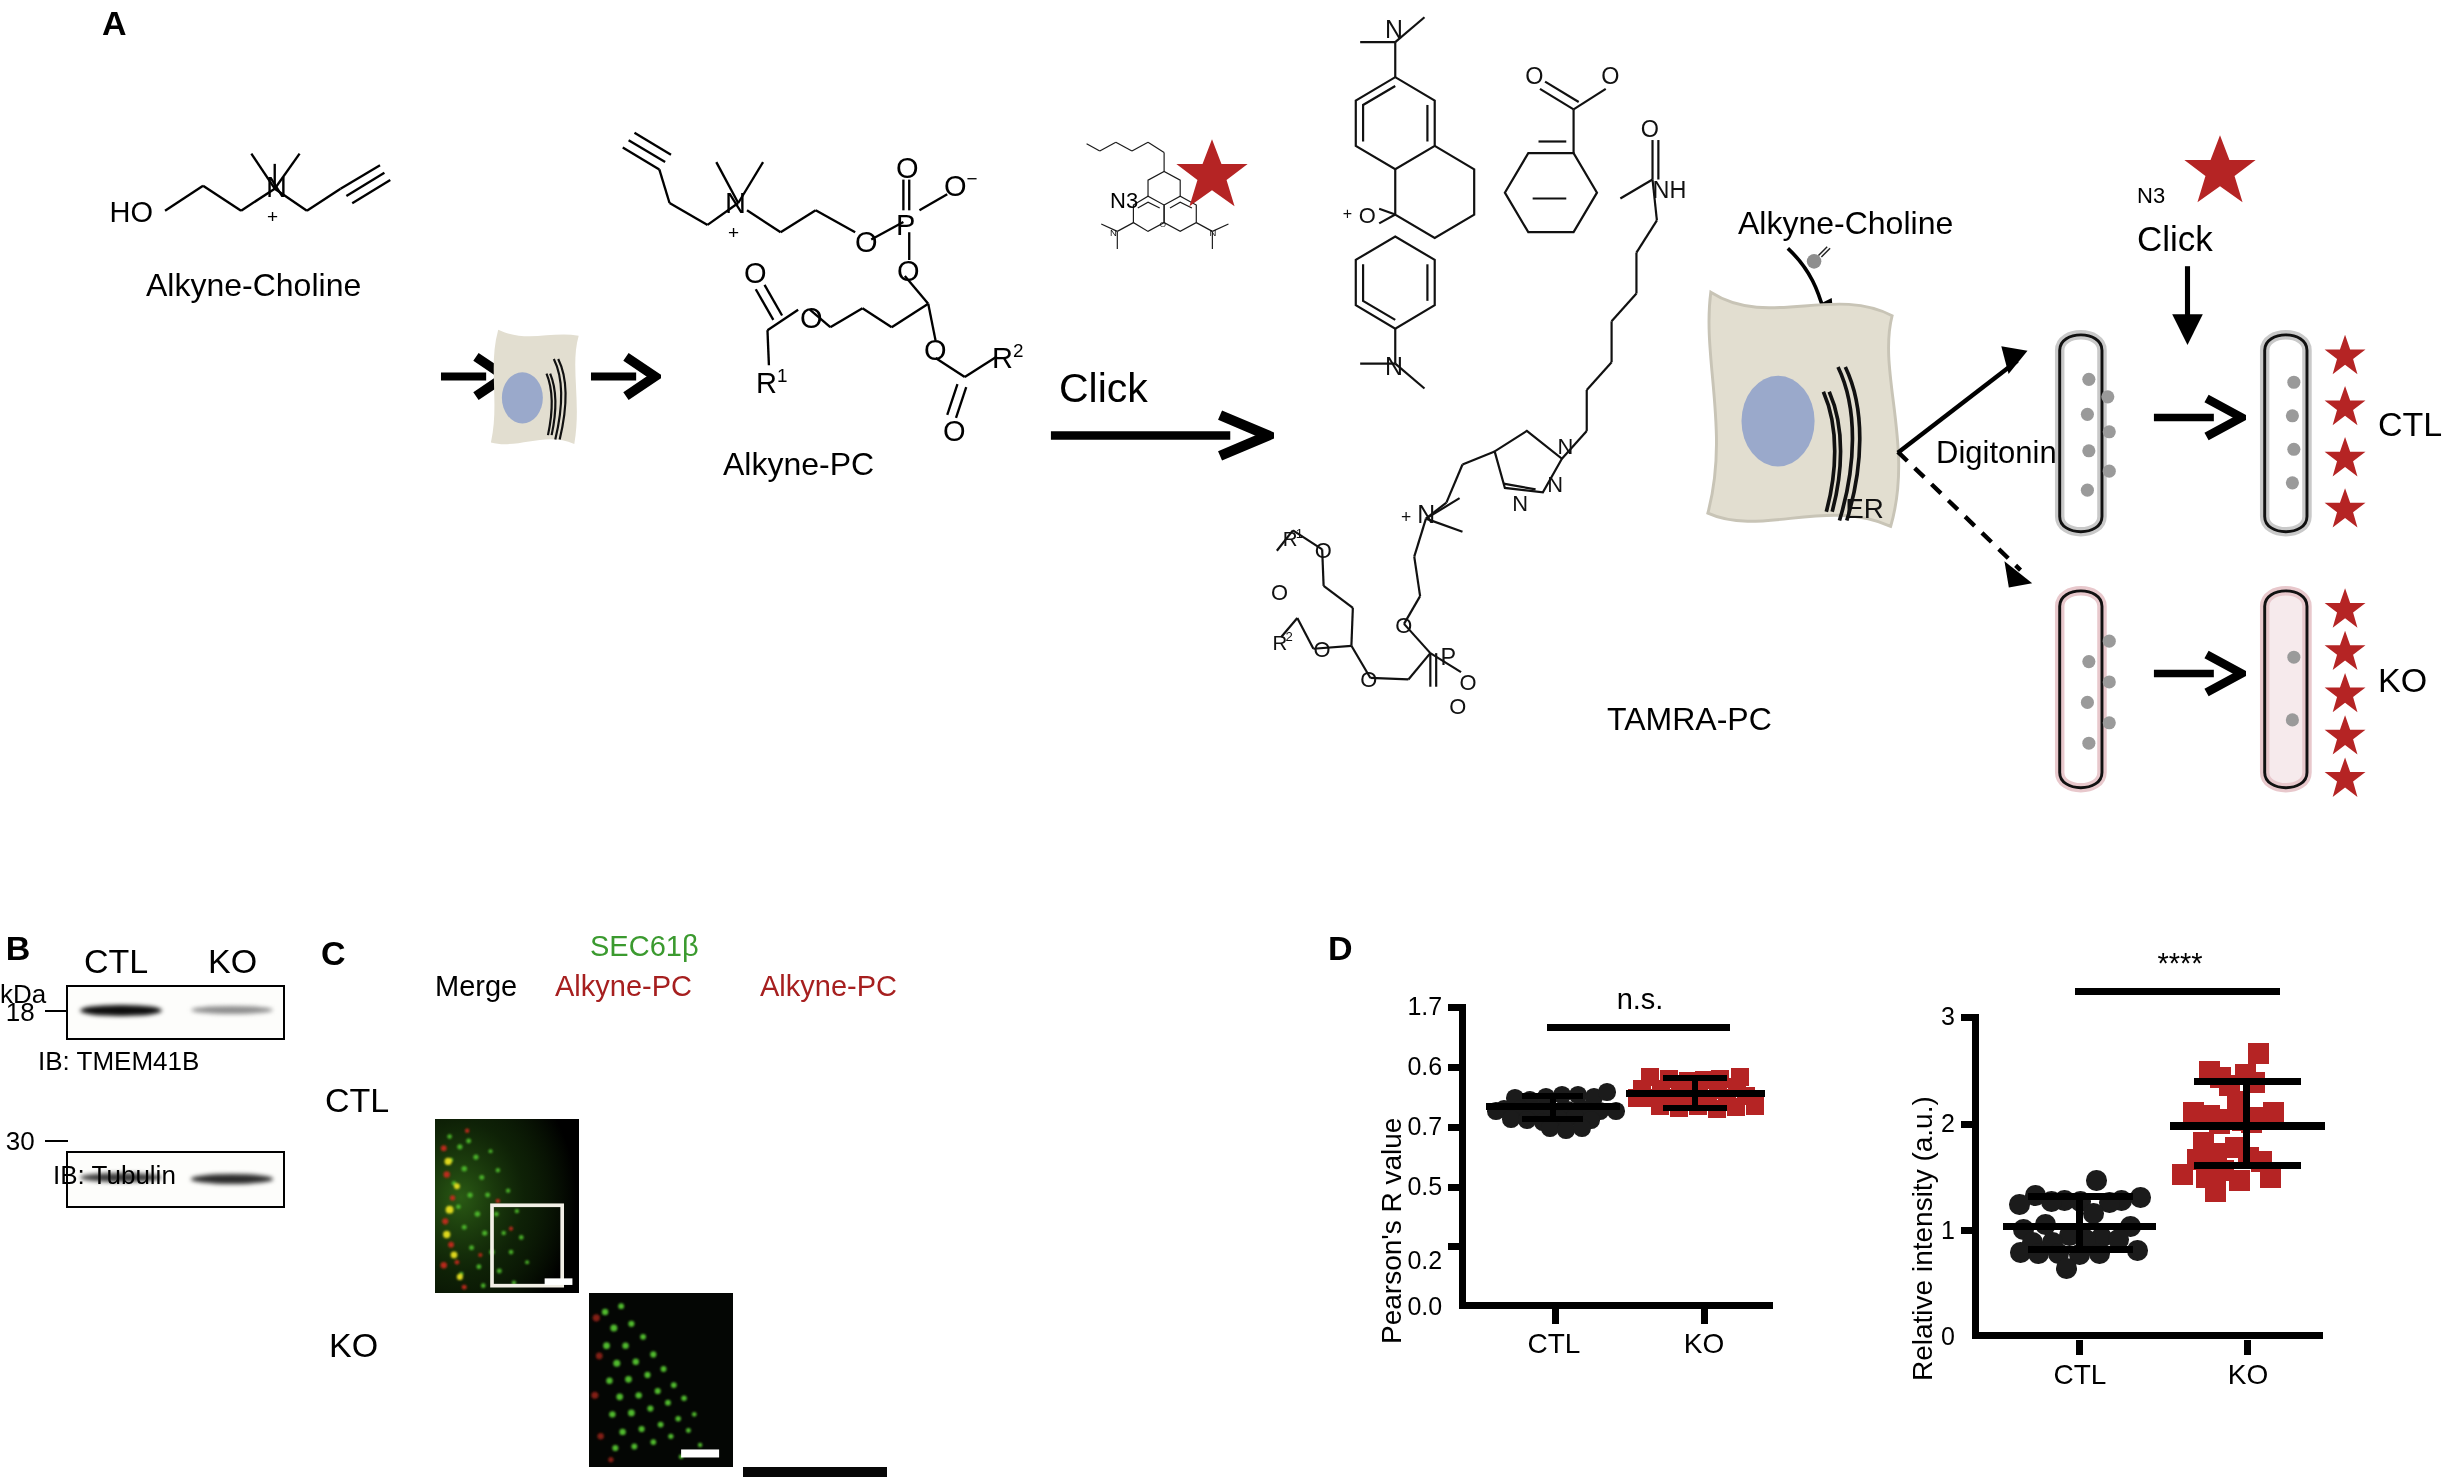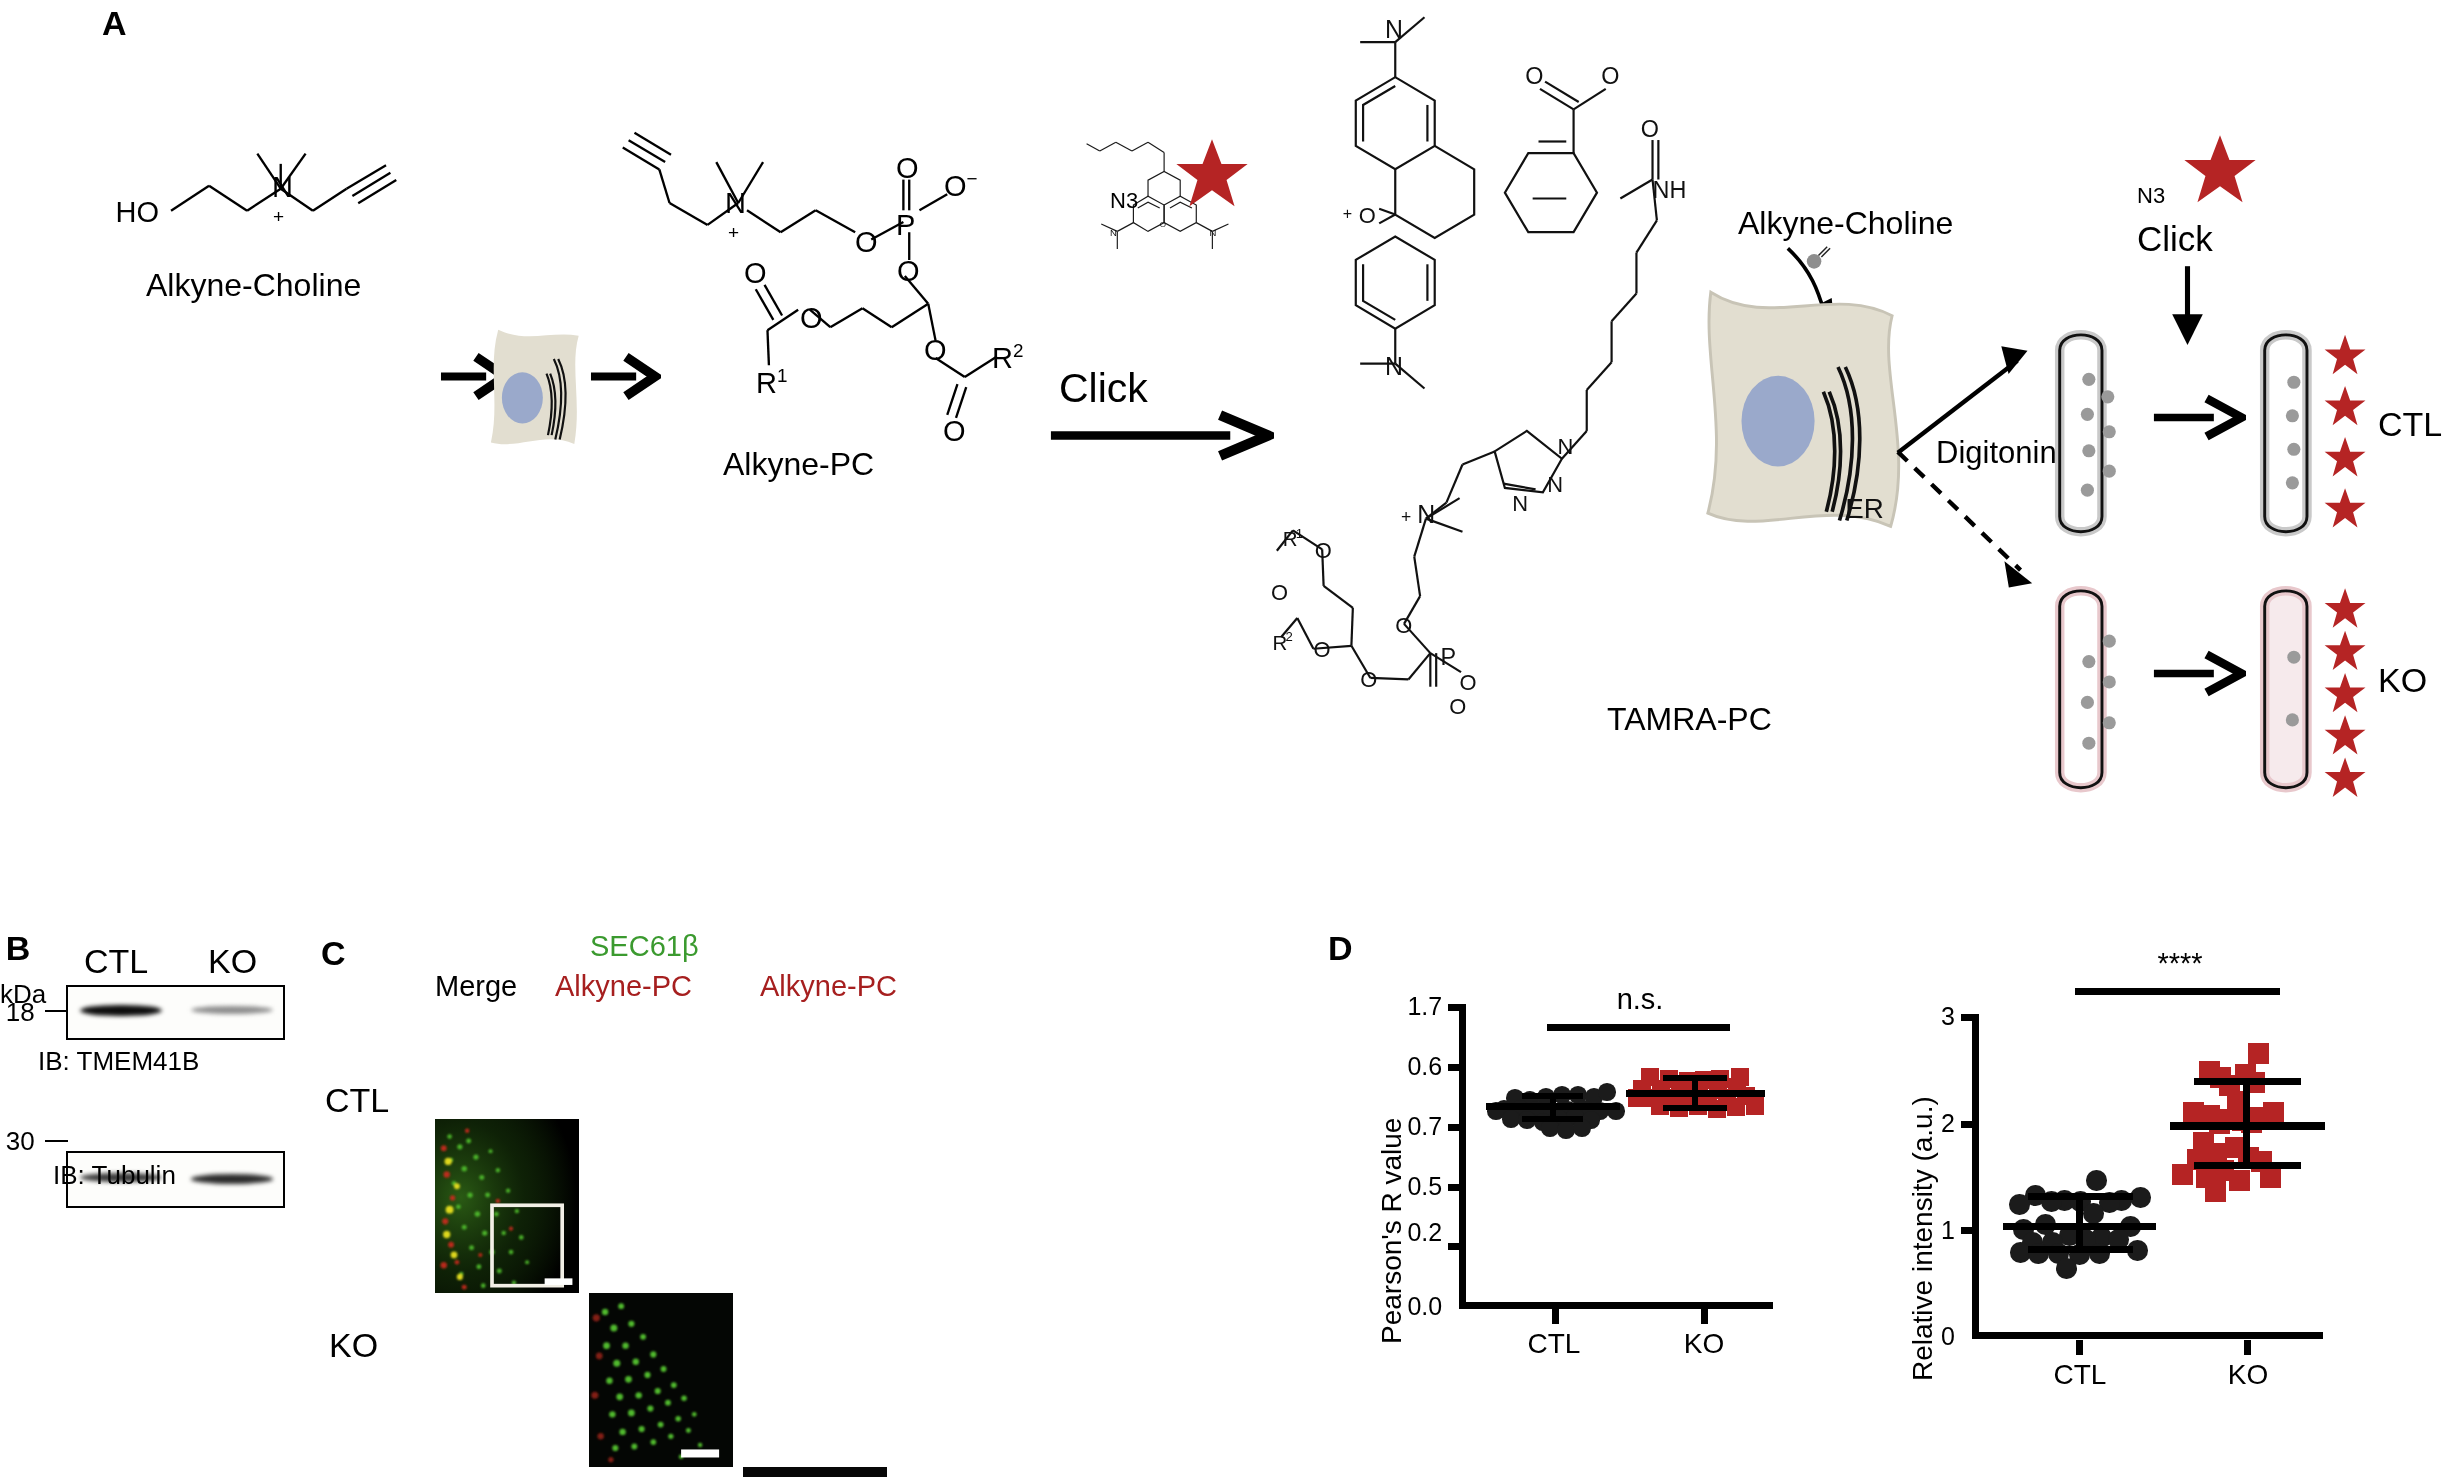--- a/index.html
+++ b/index.html
@@ -41,21 +41,21 @@
   .meanbar { position: absolute; background: #000; }
   .errbar { position: absolute; background: #000; }
   .sigbar { position: absolute; background: #000; }
   .sigtext { position: absolute; font-size: 29px; text-align: center; }
 </style>
 </head>
 <body>
 
 <div class="abs panel-letter" style="left:102px; top:4.4px;">A</div>
 
-<div class="abs" style="left:114px; top:139px; width:351px; height:117px;">
+<div class="abs" style="left:108px; top:139px; width:351px; height:117px;">
   <svg width="351" height="117" viewBox="0 0 480 160">
     <g stroke="#000" stroke-width="3.2" fill="none">
       <path d="M78 98 L130 64"></path>
       <path d="M130 64 L182 98"></path>
       <path d="M182 98 L228 68"></path>
       <path d="M228 68 L228 34"></path>
       <path d="M228 68 L196 20"></path>
       <path d="M228 68 L262 20"></path>
       <path d="M228 68 L272 98"></path>
       <path d="M272 98 L318 68"></path>
@@ -636,21 +636,21 @@
 
 <div class="abs panel-letter" style="left:1328px; top:929px;">D</div>
 
 <div class="abs" style="left:1366px; top:979px; width:409px; height:438px;">
   <div class="ylabel-rot" style="left:10.2px; top:365px;">Pearson's R value</div>
 
   <div class="ticklabel" style="left:10.2px; top:13px; width:66px;">1.7</div>
   <div class="ticklabel" style="left:10.2px; top:73px; width:66px;">0.6</div>
   <div class="ticklabel" style="left:10.2px; top:133px; width:66px;">0.7</div>
   <div class="ticklabel" style="left:10.2px; top:193px; width:66px;">0.5</div>
-  <div class="ticklabel" style="left:10.2px; top:239px; width:66px;">0.2</div>
+  <div class="ticklabel" style="left:10.2px; top:267px; width:66px;">0.2</div>
   <div class="ticklabel" style="left:10.2px; top:313px; width:66px;">0.0</div>
 
   <div class="tick" style="left:82px; top:25px; width:16px; height:6.6px;"></div>
   <div class="tick" style="left:82px; top:85px; width:16px; height:6.6px;"></div>
   <div class="tick" style="left:82px; top:145px; width:16px; height:6.6px;"></div>
   <div class="tick" style="left:82px; top:205px; width:16px; height:6.6px;"></div>
   <div class="tick" style="left:82px; top:264px; width:16px; height:6.6px;"></div>
 
   <div class="axis" style="left:93px; top:25px; width:7.3px; height:304px;"></div>
   <div class="axis" style="left:93px; top:323px; width:314px; height:7.3px;"></div>

